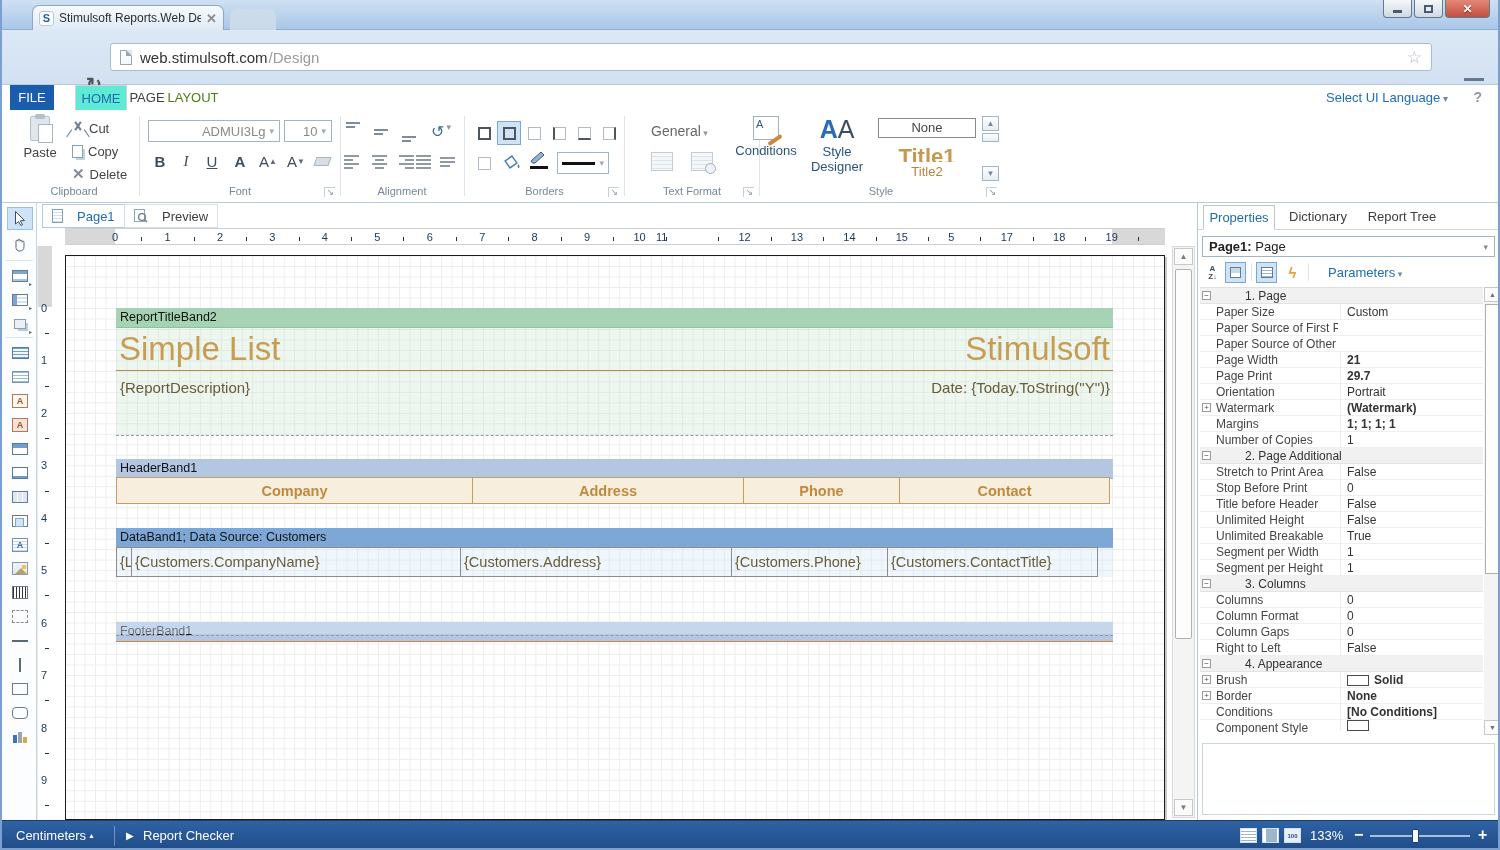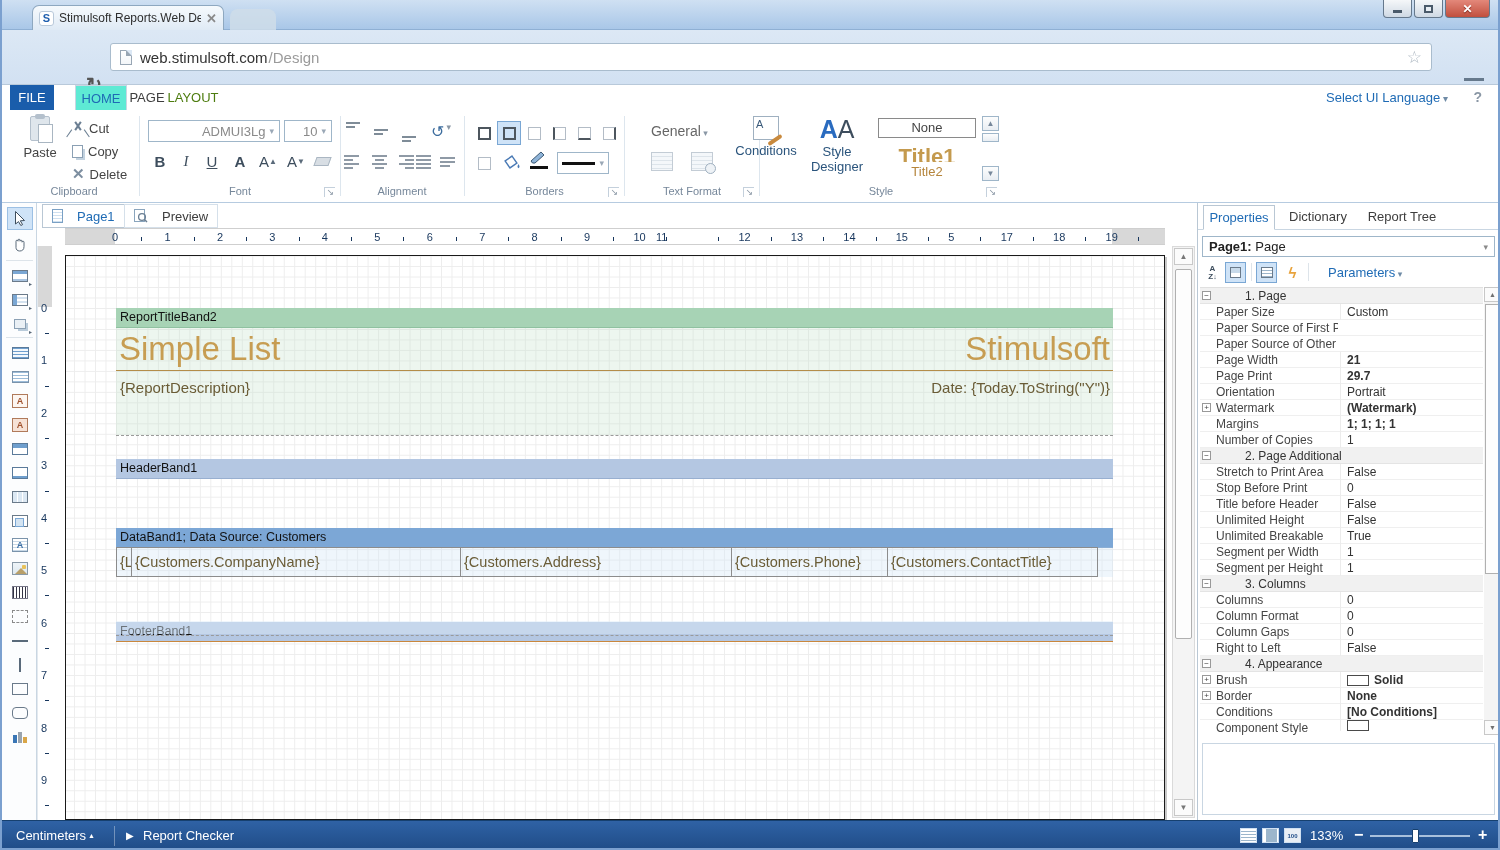--- a/index.html
+++ b/index.html
@@ -629,20 +629,26 @@
       <div class="bandhead" id="tb-head">ReportTitleBand2</div>
       <div id="tb-body">
         <div id="tb-title">Simple List</div>
         <div id="tb-brand">Stimulsoft</div>
         <div id="tb-underline"></div>
         <div id="tb-desc">{ReportDescription}</div>
         <div id="tb-date">Date: {Today.ToString("Y")}</div>
       </div>
       <div class="dashline" style="top:179px;"></div>
       <div class="bandhead" id="hb-head">HeaderBand1</div>
+      <div id="hb-cols">
+          <div class="hcol" style="width: 357px;">Company</div>
+          <div class="hcol" style="width: 272px;">Address</div>
+          <div class="hcol" style="width: 157px;">Phone</div>
+          <div class="hcol" style="width: 211px;">Contact</div>
+        </div>
       <div class="bandhead" id="db-head">DataBand1; Data Source: Customers</div>
       <div id="db-row">
           <div class="dcell" style="width: 16px;">{Lin</div>
           <div class="dcell" style="width: 330px;">{Customers.CompanyName}</div>
           <div class="dcell" style="width: 272px;">{Customers.Address}</div>
           <div class="dcell" style="width: 157px;">{Customers.Phone}</div>
           <div class="dcell" style="width: 211px;">{Customers.ContactTitle}</div>
         </div>
       <div class="bandhead" id="fb-head">FooterBand1</div>
       <div id="fb-body"></div>

